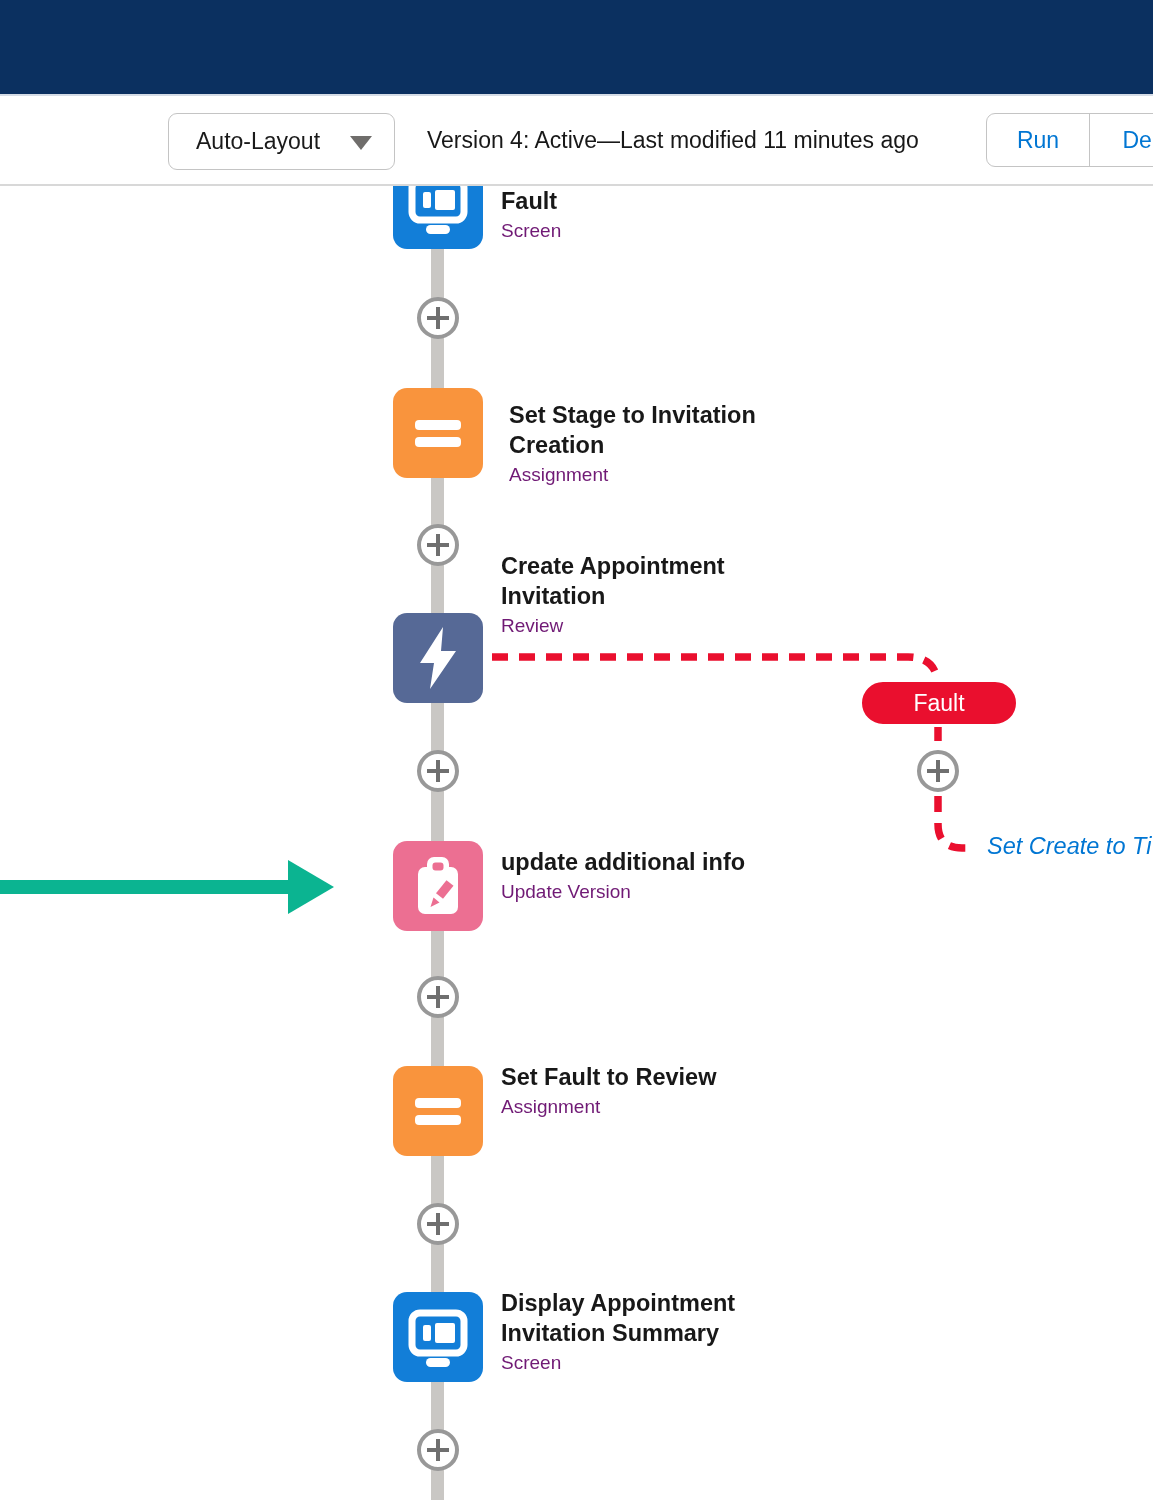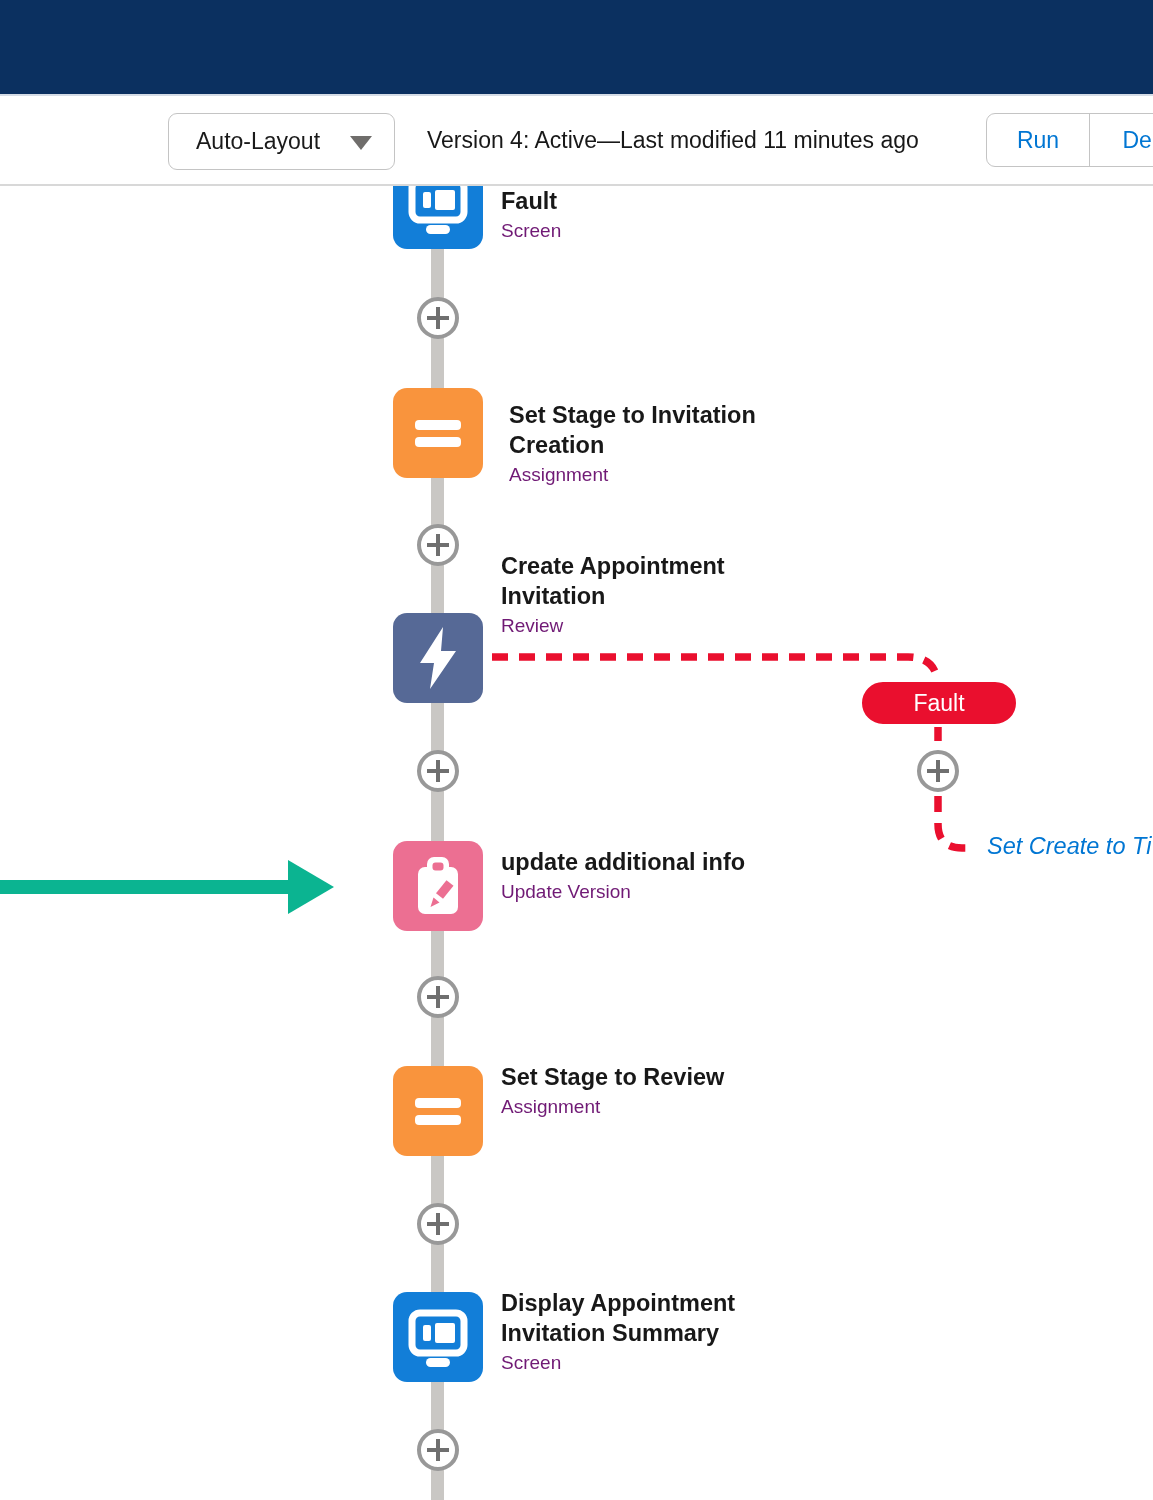--- a/index.html
+++ b/index.html
@@ -183,21 +183,21 @@
       </svg>
     </button>
 
     <div class="node-icon" style="left: 393px; top: 1066px; background-color: rgb(249, 148, 61);">
       <svg width="90" height="90" viewBox="0 0 90 90">
         <rect x="22" y="32" width="46" height="10" rx="4" fill="#fff"></rect>
         <rect x="22" y="49" width="46" height="10" rx="4" fill="#fff"></rect>
       </svg>
     </div>
     <div class="node-label" style="left:501px;top:1062px;">
-      <div class="node-title">Set Stage to Review</div>
+      <div class="node-title">Set Fault to Review</div>
       <div class="node-subtitle">Assignment</div>
     </div>
 
     <button class="plus-btn" style="left:417px;top:1203px;">
       <svg width="26" height="26" viewBox="0 0 26 26">
         <path d="M13 2 V24 M2 13 H24" stroke="#6f6f6f" stroke-width="4" fill="none"></path>
       </svg>
     </button>
 
     <div class="node-icon" style="left: 393px; top: 1292px; background-color: rgb(18, 126, 216);">

